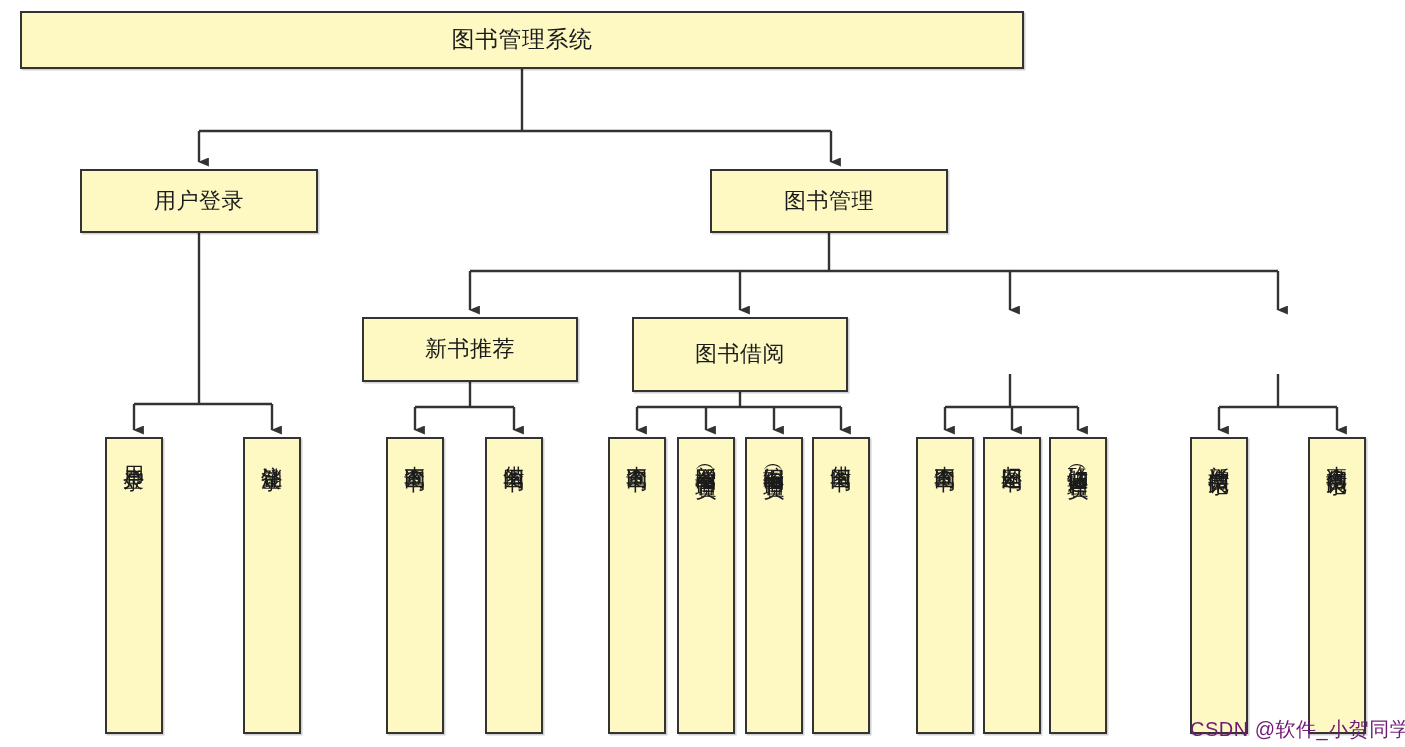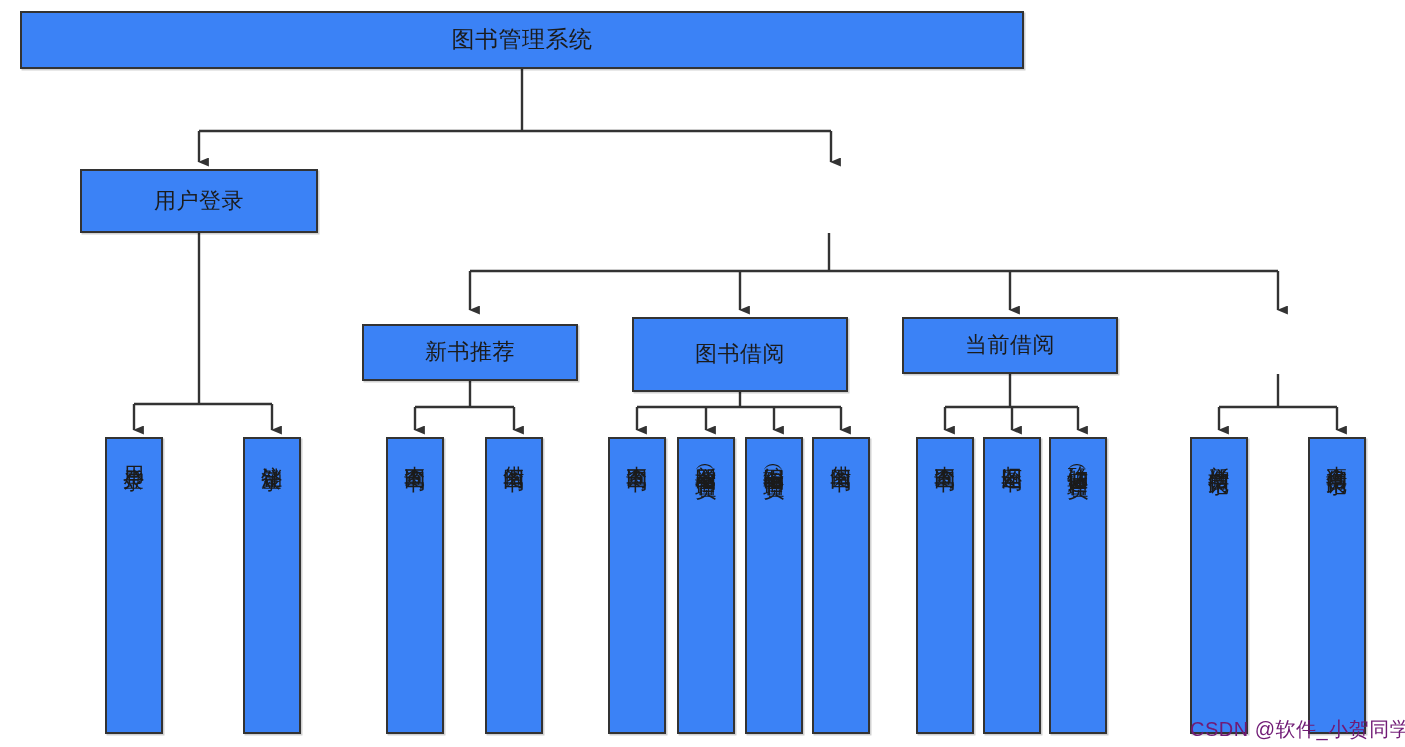--- a/index.html
+++ b/index.html
@@ -21,21 +21,21 @@
     position: absolute;
     left: 0;
     top: 0;
     width: 1405px;
     height: 747px;
     pointer-events: none;
   }
   .node {
     position: absolute;
     box-sizing: border-box;
-    background: #3b82f6;
+    background: #fef9c3;
     border: 2.4px solid #333333;
     box-shadow: 1.5px 1.5px 0 rgba(0,0,0,0.18);
     display: flex;
     align-items: center;
     justify-content: center;
     color: #1b1b1b;
   }
   .node-h {
     font-size: 22px;
     letter-spacing: 0.5px;
@@ -122,29 +122,29 @@
     </g>
   </svg>
 
   <div class="node node-h node-root" style="left:20px; top:11px; width:1004px; height:58px;">
     <span>图书管理系统</span>
   </div>
 
   <div class="node node-h" style="left:80px; top:169px; width:238px; height:64px;">
     <span>用户登录</span>
   </div>
+  <div class="node node-h" style="left:710px; top:169px; width:238px; height:64px;">
+    <span>图书管理</span>
+  </div>
 
-  <div class="node node-h" style="left:362px; top:317px; width:216px; height:57px;margin-top:7px;">
+  <div class="node node-h" style="left:362px; top:317px; width:216px; height:65px;">
     <span>新书推荐</span>
   </div>
   <div class="node node-h" style="left:632px; top:317px; width:216px; height:75px;">
     <span>图书借阅</span>
-  </div>
-  <div class="node node-h" style="left:902px; top:317px; width:216px; height:57px;">
-    <span>当前借阅</span>
   </div>
 
   <div class="node node-leaf" style="left:105px; top:437px; width:58px; height:297px;">
     <span class="vtext">用户登录</span>
   </div>
   <div class="node node-leaf" style="left:243px; top:437px; width:58px; height:297px;">
     <span class="vtext">注销登录</span>
   </div>
 
   <div class="node node-leaf" style="left:386px; top:437px; width:58px; height:297px;">

